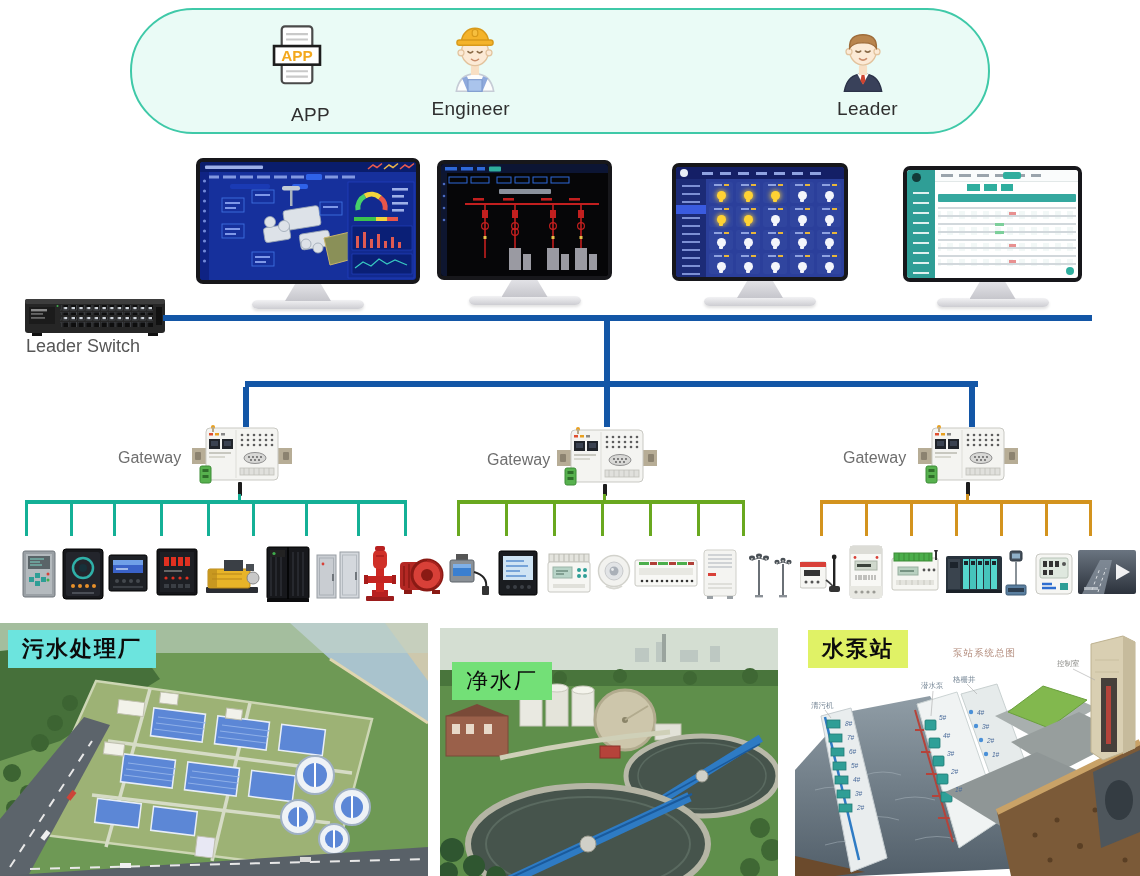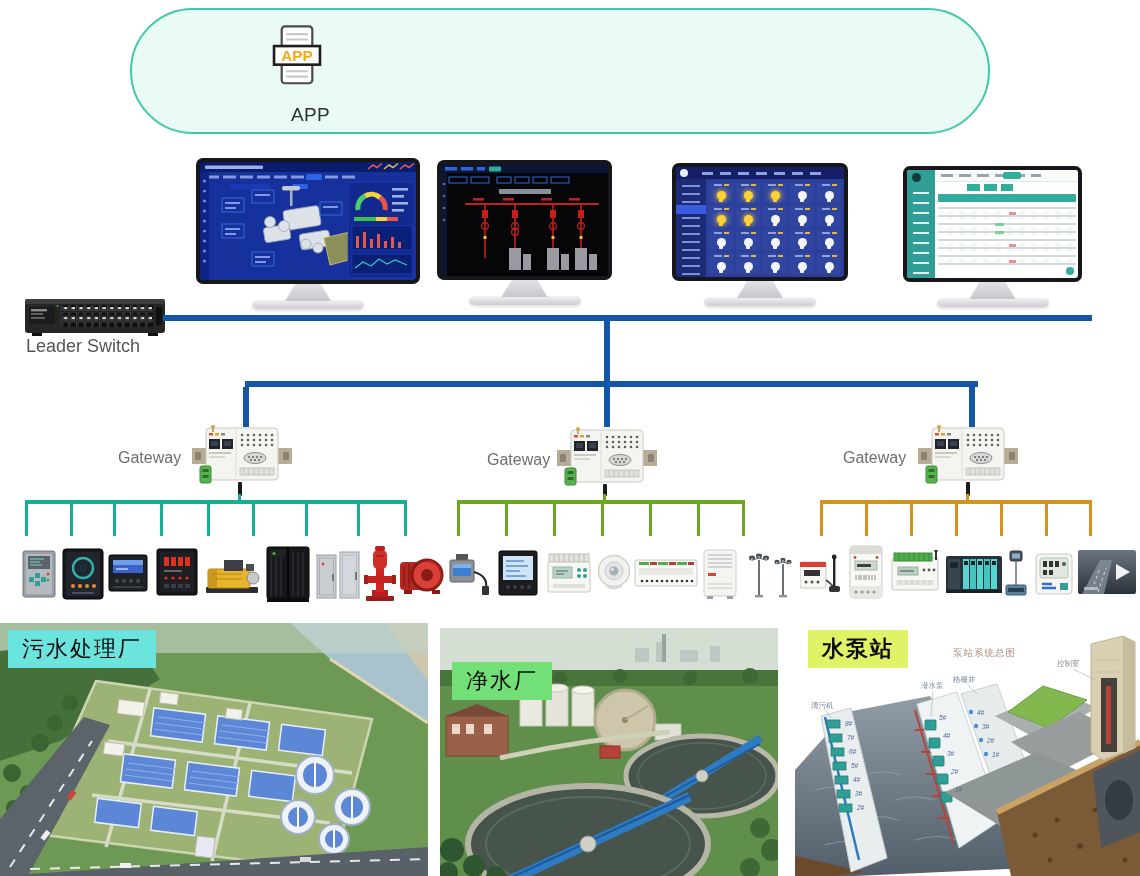--- a/index.html
+++ b/index.html
@@ -71,21 +71,21 @@
   .branch.orange{background:#d3931e;}
   .cable-black{position:absolute;width:4px;background:#1c1c1c;border-radius:1px;}
   .cable-tail{position:absolute;width:3px;}
 
   .lbl{position:absolute;color:#646464;}
   .lbl-switch{font-size:18px;color:#565656;}
   .lbl-gateway{font-size:16px;color:#6e6e6e;}
 
   
   .site-badge{position:absolute;padding:4px 14px;font-size:22px;color:#0c0c0c;letter-spacing:2px;}
-  .badge-cyan{background:#6ce4de;}
+  .badge-cyan{background:#6ce4de;font-weight:bold;}
   .badge-green{background:#73e077;}
   .badge-lime{background:#e0f266;}
 
   .device{position:absolute;}
 </style>
 </head>
 <body>
 
 <div id="canvas">
 
@@ -94,22 +94,54 @@
   <div class="pill-item" style="left:200px;top:22px;">
     <svg width="66" height="70" viewBox="0 0 60 64">
       <rect x="16" y="4" width="28" height="52" rx="3" fill="#fff" stroke="#4a4a4a" stroke-width="2"></rect>
       <path d="M20 11 h20 M20 16 h20 M20 45 h20 M20 50 h20" stroke="#c9c9c9" stroke-width="2"></path>
       <rect x="9" y="22" width="42" height="17" fill="#fff" stroke="#1d1d1d" stroke-width="2.4"></rect>
       <text x="30" y="35.5" font-size="14" font-weight="bold" fill="#f3a81e" text-anchor="middle">APP</text>
     </svg>
     <div class="pill-label" style="margin-top:8px;">APP</div>
   </div>
 
-
-
+  <div class="pill-item" style="left:380px;top:16px;">
+    <svg width="70" height="76" viewBox="0 0 60 64">
+      <path d="M14 64 q2.5 -15 16 -15 q13.5 0 16 15 z" fill="#fdfdfd" stroke="#c6ccd6" stroke-width="1.4"></path>
+      <path d="M21 52 l5 12 M39 52 l-5 12" stroke="#8fa9dc" stroke-width="4.5"></path>
+      <rect x="24" y="54" width="12" height="10" fill="#aac4ec" stroke="#7f9cd0" stroke-width="1"></rect>
+      <rect x="26.5" y="42" width="7" height="8" fill="#f8dfc4"></rect>
+      <ellipse cx="30" cy="30" rx="11.5" ry="12" fill="#fcead6" stroke="#e2c29c" stroke-width="1.2"></ellipse>
+      <circle cx="18" cy="31" r="2.6" fill="#fcead6" stroke="#e2c29c"></circle>
+      <circle cx="42" cy="31" r="2.6" fill="#fcead6" stroke="#e2c29c"></circle>
+      <path d="M18.5 21.5 a11.5 11.5 0 0 1 23 0 z" fill="#f4b32a" stroke="#d8991a" stroke-width="1.3"></path>
+      <rect x="14.5" y="20" width="31" height="4.5" rx="2.2" fill="#f4b32a" stroke="#d8991a" stroke-width="1.2"></rect>
+      <rect x="27.6" y="11" width="4.8" height="6" rx="2.2" fill="#f6bf3f" stroke="#d8991a" stroke-width="1"></rect>
+      <path d="M24 30 q2 2 4 0 M32 30 q2 2 4 0" fill="none" stroke="#8a6b48" stroke-width="1.4" stroke-linecap="round"></path>
+      <path d="M27 36.5 q3 2.6 6 0" fill="none" stroke="#c98d6b" stroke-width="1.4" stroke-linecap="round"></path>
+    </svg>
+    <div class="pill-label" style="margin-top:2px;">Engineer</div>
+  </div>
+
+
+  <div class="pill-item" style="left:768px;top:16px;">
+    <svg width="70" height="76" viewBox="0 0 60 64">
+      <path d="M14 64 q2.5 -15 16 -15 q13.5 0 16 15 z" fill="#39415a" stroke="#2b3248" stroke-width="1.2"></path>
+      <polygon points="25,49 35,49 30,58" fill="#fff"></polygon>
+      <path d="M29 49 h2 l1.2 6 l-2.2 3.4 l-2.2 -3.4 z" fill="#cf4430"></path>
+      <rect x="26.5" y="42" width="7" height="8" fill="#f8dfc4"></rect>
+      <ellipse cx="30" cy="29" rx="11.5" ry="12.5" fill="#fcead6" stroke="#e2c29c" stroke-width="1.2"></ellipse>
+      <circle cx="18" cy="30" r="2.6" fill="#fcead6" stroke="#e2c29c"></circle>
+      <circle cx="42" cy="30" r="2.6" fill="#fcead6" stroke="#e2c29c"></circle>
+      <path d="M18.5 27 q-0.5 -11.5 11.5 -11.5 q12 0 11.5 11.5 q-3.5 -5 -11.5 -4.5 q-8 -0.5 -11.5 4.5 z" fill="#b9854e" stroke="#9e6c3a" stroke-width="1.2"></path>
+      <path d="M24 29.5 q2 1.8 4 0 M32 29.5 q2 1.8 4 0" fill="none" stroke="#8a6b48" stroke-width="1.4" stroke-linecap="round"></path>
+      <path d="M27 36 q3 2.6 6 0" fill="none" stroke="#c98d6b" stroke-width="1.4" stroke-linecap="round"></path>
+    </svg>
+    <div class="pill-label" style="margin-top:2px;">Leader</div>
+  </div>
 
   <div class="monitor" style="left:196px;top:158px;">
     <div class="mscreen" style="width:216px;height:118px;">
       <svg width="216" height="118" viewBox="0 0 216 118">
         <rect width="216" height="118" fill="#16309c"></rect>
         <rect width="216" height="10" fill="#0a1d6c"></rect>
         <rect x="5" y="3.5" width="58" height="3.5" rx="1" fill="#9db0e8"></rect>
         <path d="M168 7 l5 -4 l4 2.5 l5 -4" stroke="#e85a4e" stroke-width="1.6" fill="none"></path>
         <path d="M184 7 l5 -4 l4 2.5 l5 -4" stroke="#e8b44a" stroke-width="1.6" fill="none"></path>
         <path d="M200 7 l5 -4 l4 2.5 l5 -4" stroke="#e85a4e" stroke-width="1.6" fill="none"></path>

